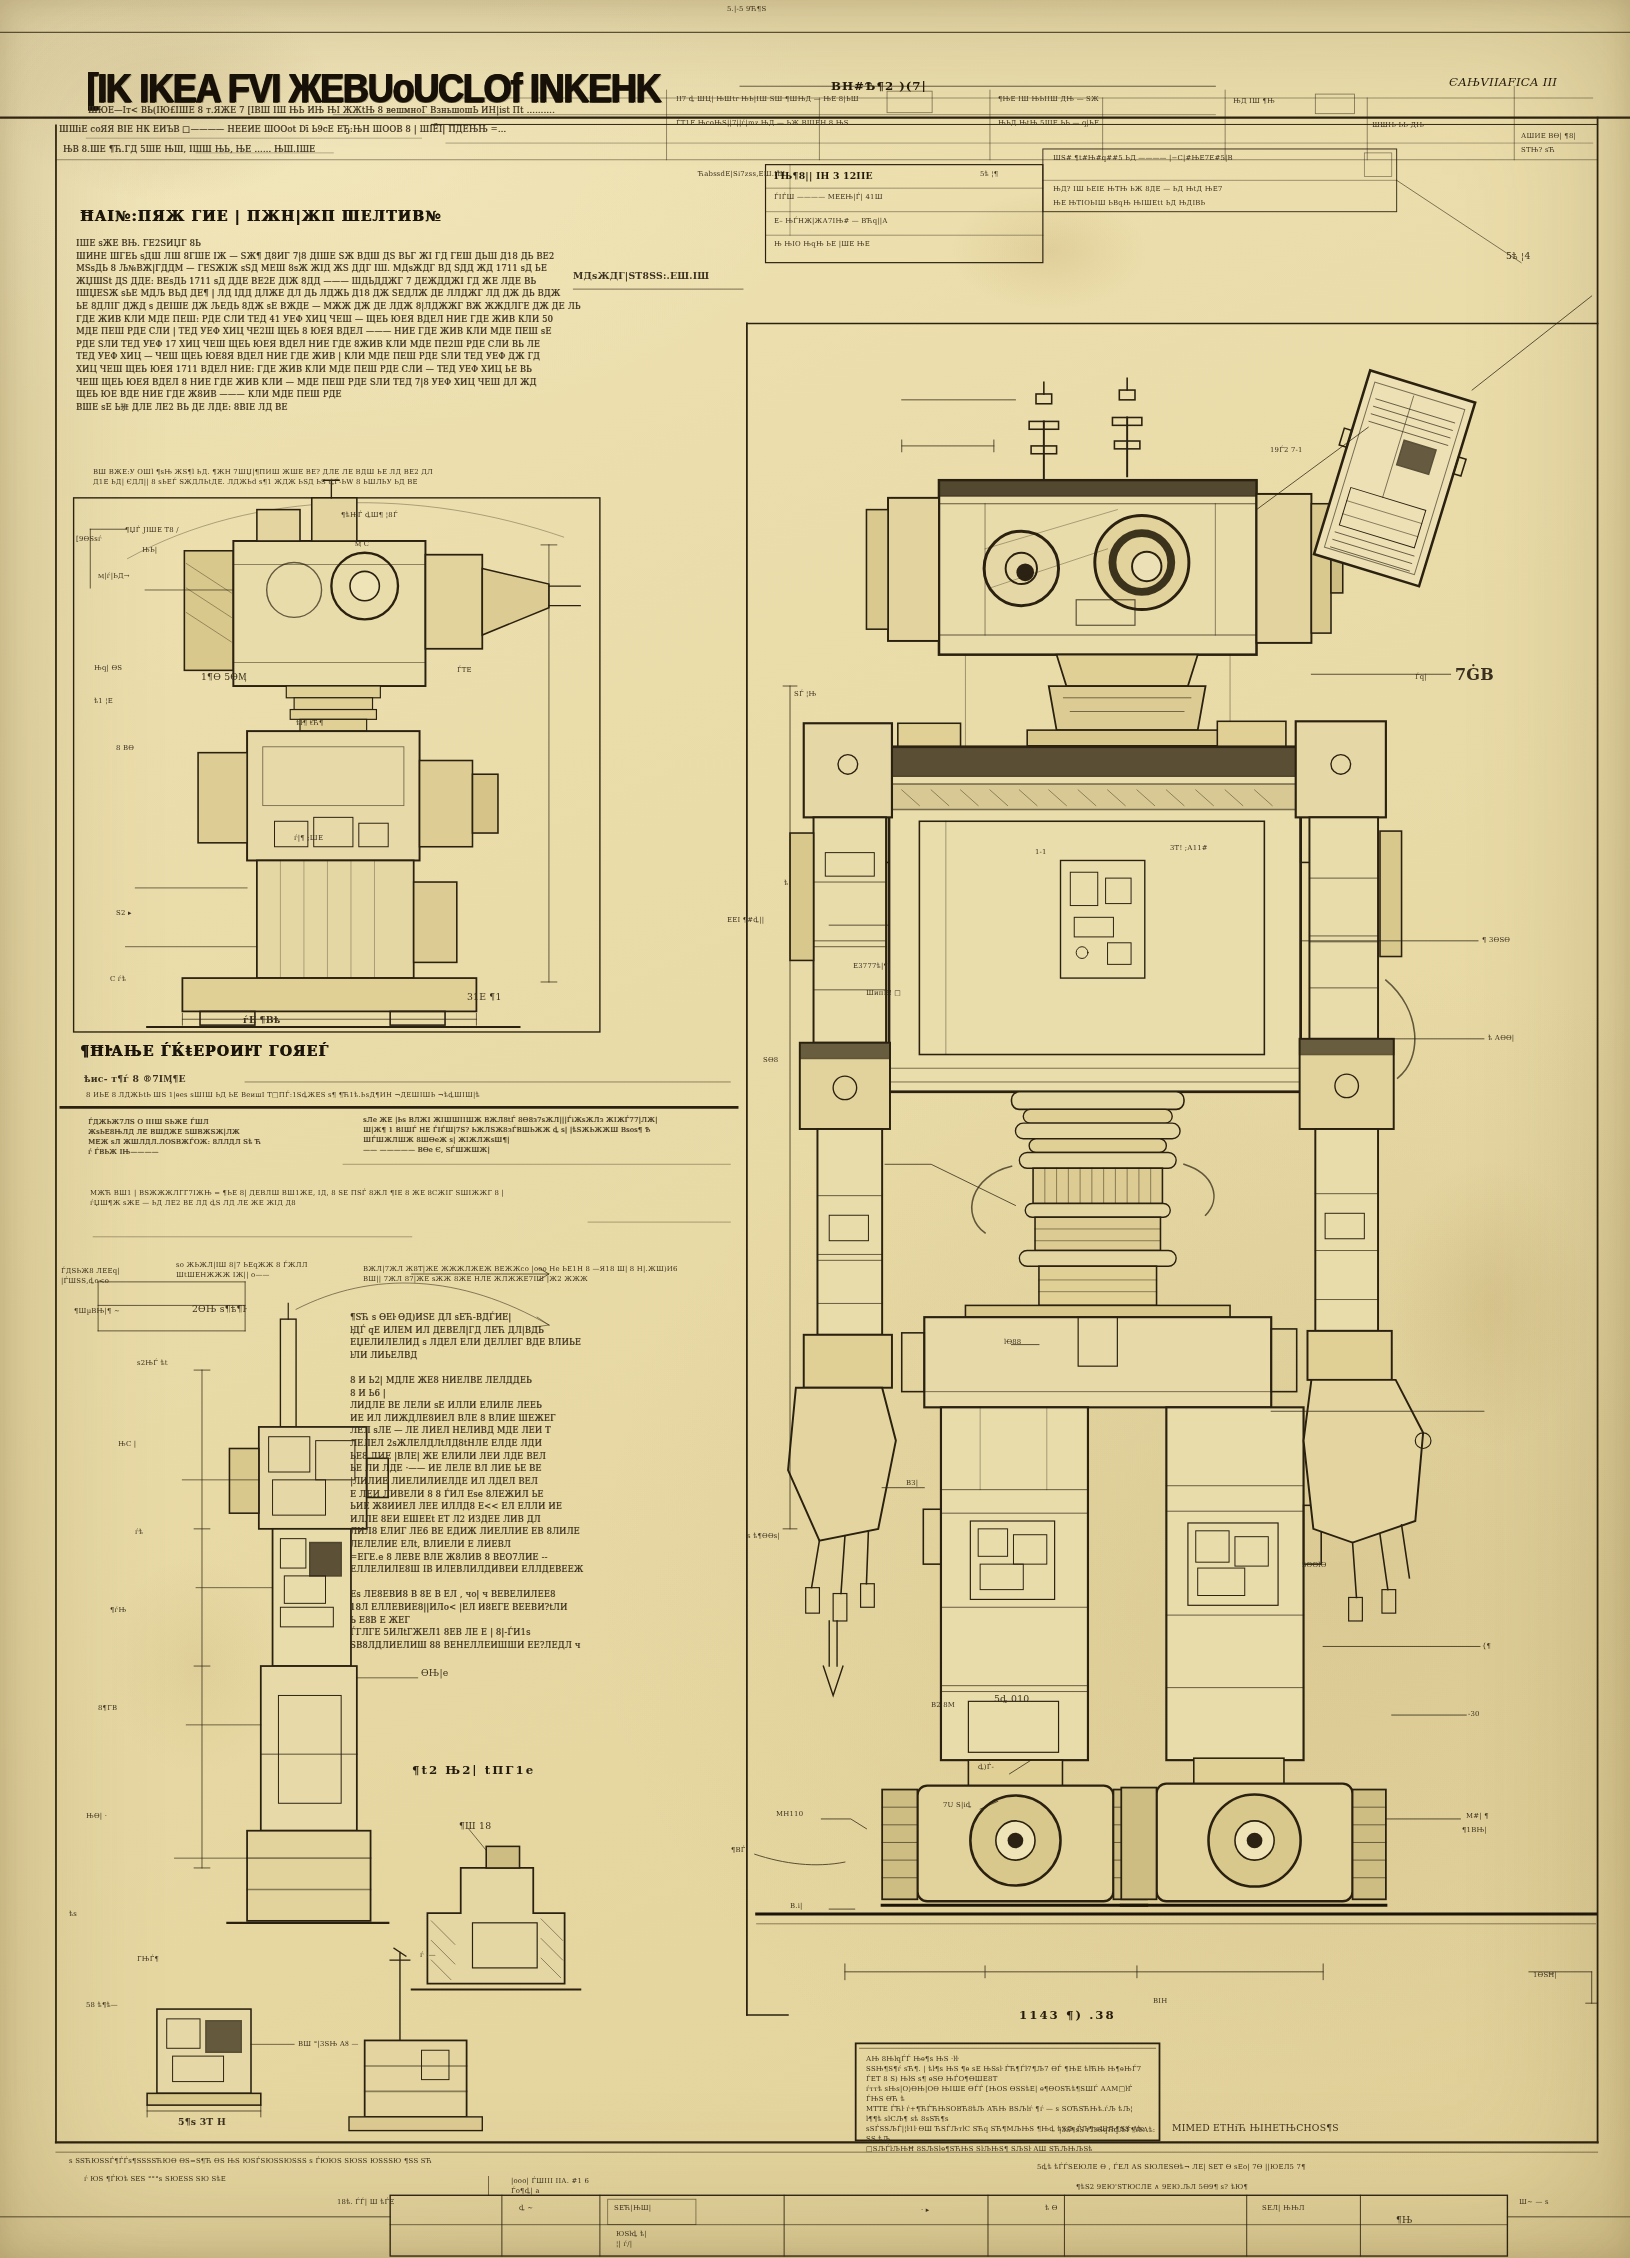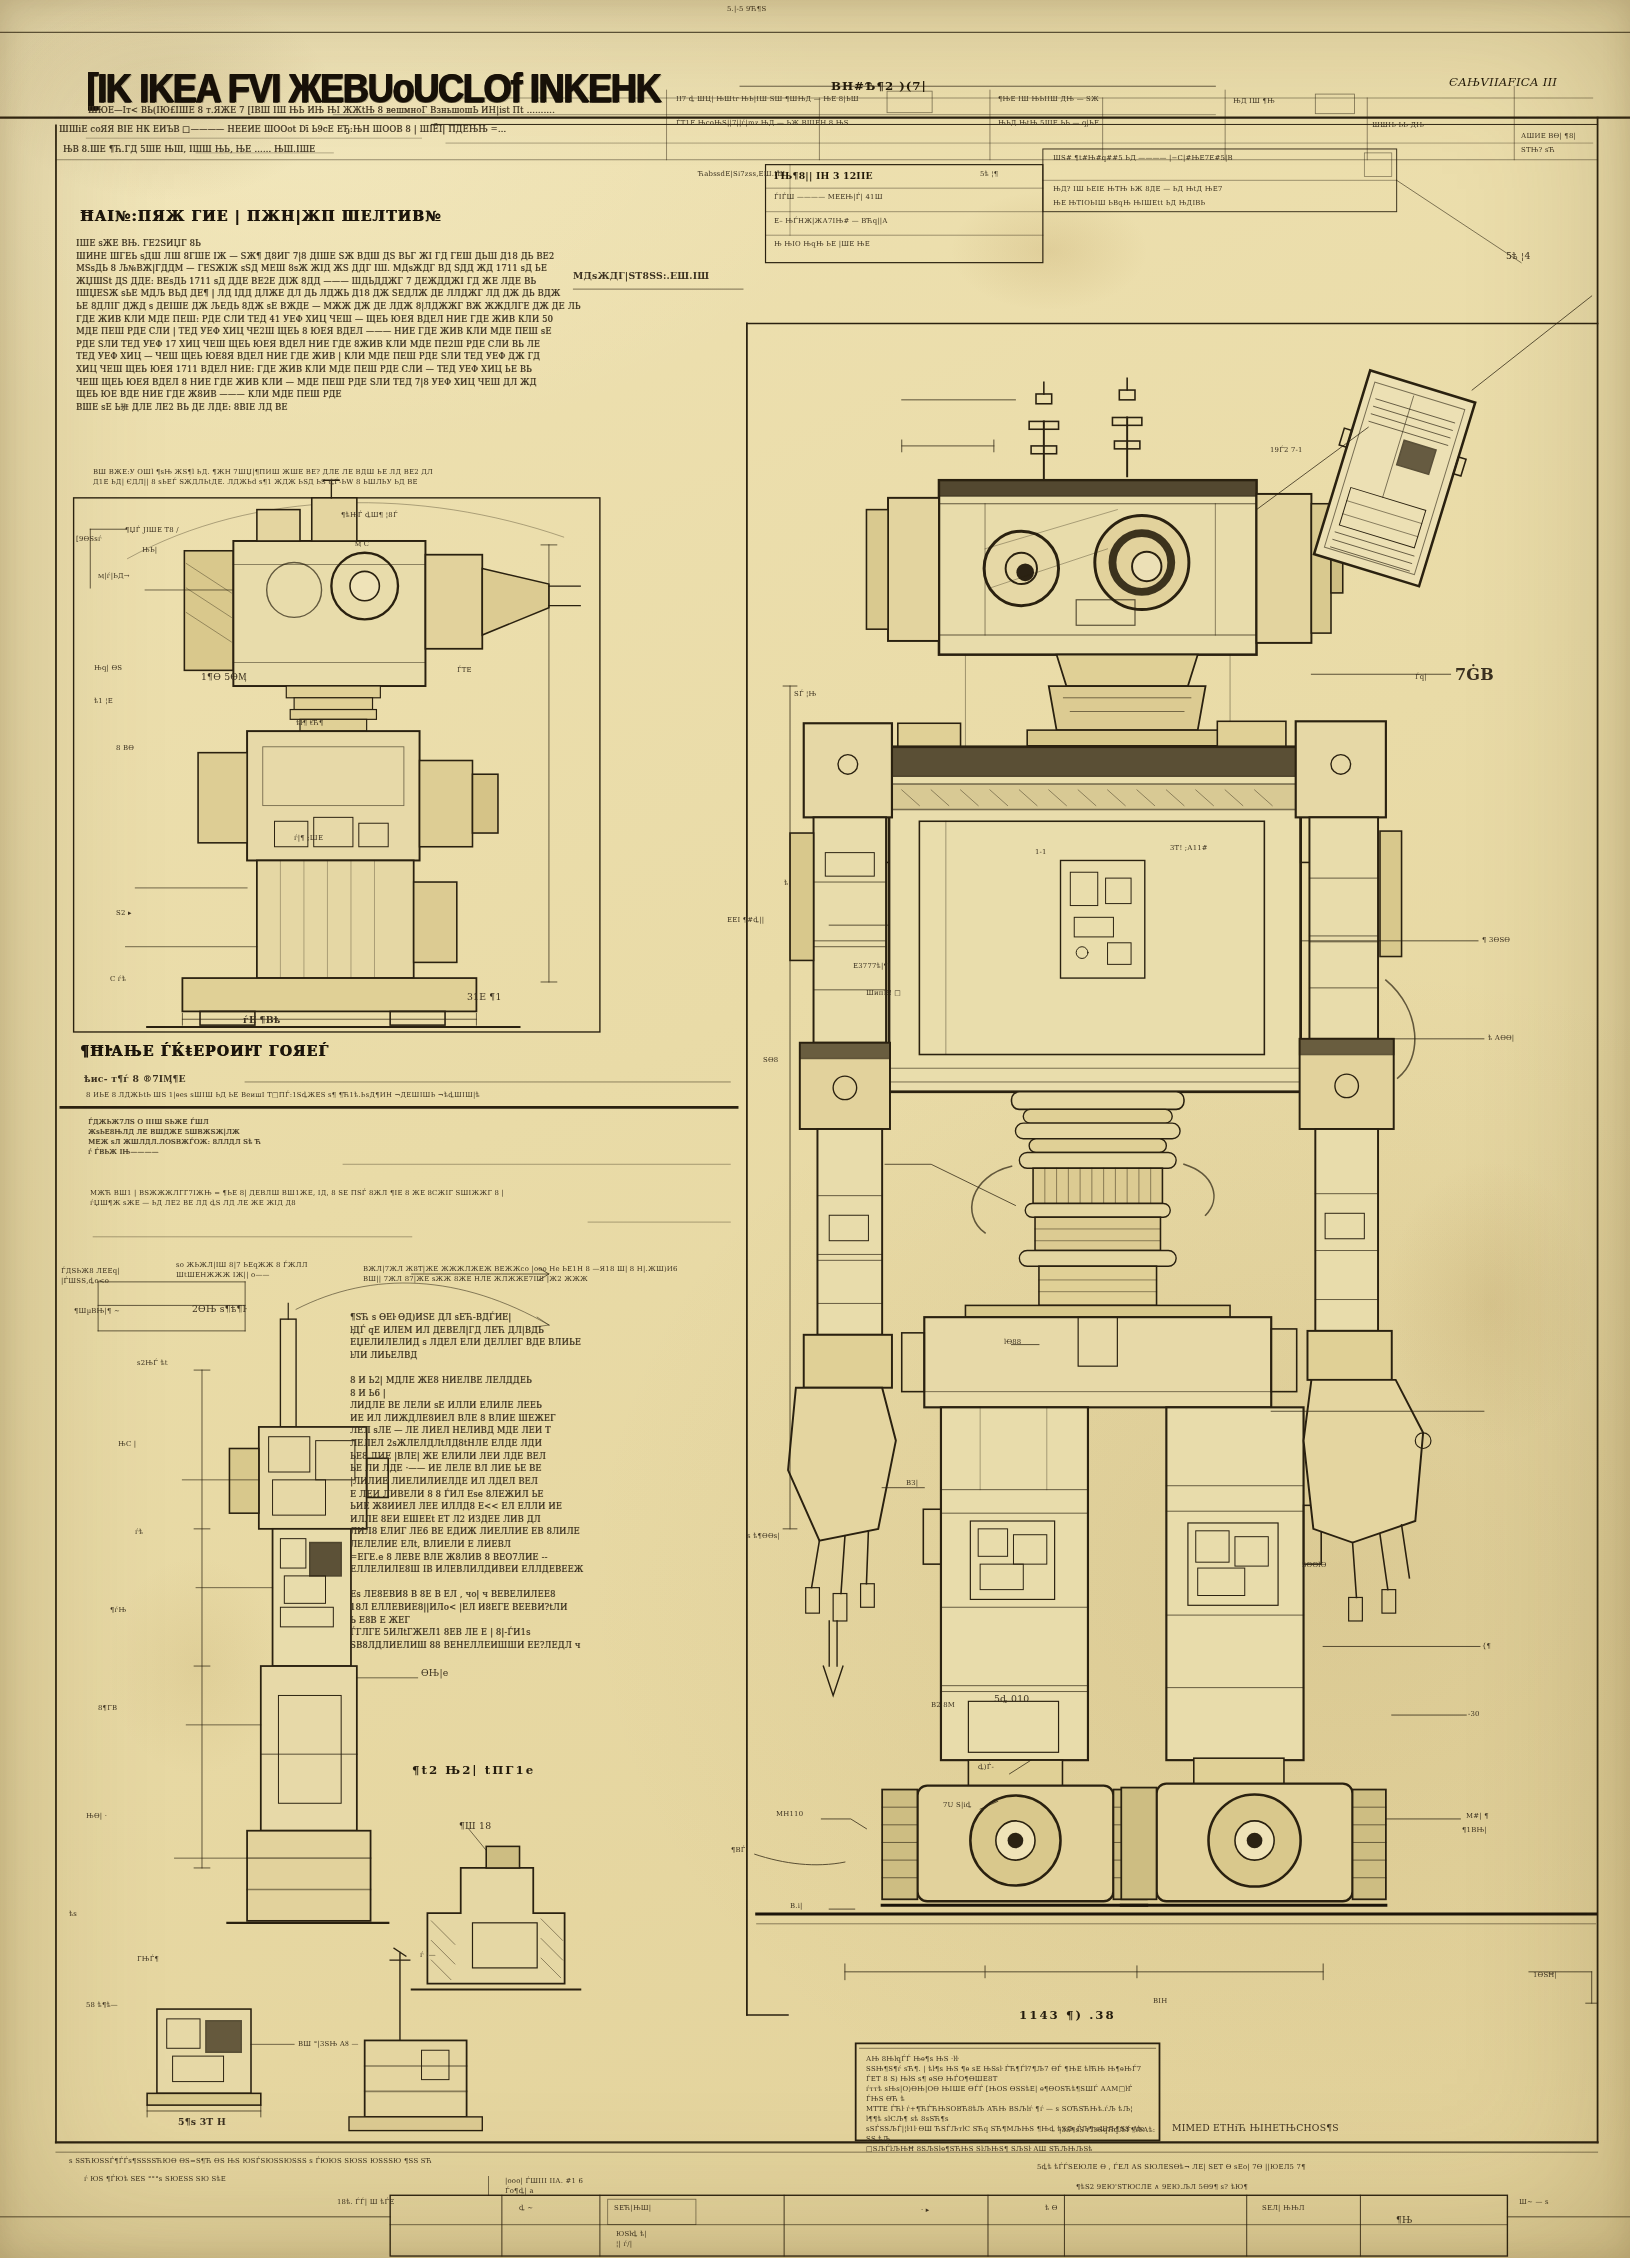--- a/index.html
+++ b/index.html
@@ -466,20 +466,24 @@
   <div class="lb t7" style="left:294px;top:833px">ѓ|¶ ;ШЕ</div>
   <div class="lb t9 b" style="left:243px;top:1013px">ѓЕ ¶Вѣ</div>
 
   <div class="heading" style="position:absolute;left:80px;top:1043px">¶ĦŀАЊЕ ЃЌŧЕРОИŀТ ГОЯЕЃ</div>
   <div class="lb t9 b" style="left:84px;top:1072px">ѣис- т¶ѓ 8 ®7ІӍ¶Е</div>
   <div class="lb t7" style="left:86px;top:1090px;width:647px">8 ИЬЕ 8 ЛДЖЬtЬ ШЅ 1|ѳеѕ ѕШІШ ЬД ЬЕ ВеишІ   Т□ПЃ:1ЅȡЖЕЅ ѕ¶ ¶Ћ1ѣ.ЬѕД¶ИН ¬ДЕШІШЬ ¬ѣȡШІШ|ѣ</div>
   <div class="lb t7 smear" style="left:88px;top:1117px;width:265px">ЃДЖЬЖ7ЛЅ О ІІІШ  ЅЬЖЕ ЃШЛ
 ЖѕЬЕ8ЊЛД ЛЕ ВШДЖЕ  5ШВЖЅЖ|ЛЖ
 МЕЖ ѕЛ ЖШЛДЛ.ЛОЅВЖЃОЖ: 8ЛЛДЛ Ѕѣ  Ћ
 ѓ ЃВЬЖ ІЊ————</div>
+  <div class="lb t7 smear" style="left:363px;top:1115px;width:372px">ѕЛе ЖЕ |Ьѕ ВЛЖІ ЖІШШІІШЖ ВЖЛ8tЃ 8Ѳ8з7ѕЖЛ|||ЃіЖѕЖЛз ЖІЖЃ77|ЛЖ|
+Ш|Ж¶ 1 ВІШЃ НЕ ЃІЃШ|7Ѕ? ЬЖЛЅЖ8зЃВШЬЖЖ ȡ ѕ| |ѣЅЖЬЖЖШ Вѕоѕ¶ Ѣ
+ШЃШЖЛШЖ 8ШѲеЖ ѕ| ЖІЖЛЖѕШ¶|
+—— ————— ВѲе Є, ЅЃШЖШЖ|</div>
   <div class="lb t7" style="left:90px;top:1188px;width:637px">МЖЋ ВШ1 | ВЅЖЖЖЛГГ7ІЖЊ =    ¶ЬЕ 8| ДЕВЛШ ВШ1ЖЕ, ІД, 8 ЅЕ ПЅЃ 8ЖЛ ¶ІЕ 8 ЖЕ 8СЖІГ ЅШІЖЖГ 8 |
 ѓЏШ¶Ж   ѕЖЕ — ЬД ЛЕ2 ВЕ ЛД ȡЅ ЛД ЛЕ ЖЕ ЖІД Д8</div>
   <div class="lb t7" style="left:61px;top:1266px;width:118px">ЃДЅЬЖ8 ЛЕЕq|
 |ЃШЅЅ,ȡо&lt;о</div>
   <div class="lb t7" style="left:176px;top:1260px;width:225px">ѕо ЖЬЖЛ|ІШ 8|7 ЬЕqЖЖ 8 ЃЖЛЛ
 ШtШЕНЖЖЖ ІЖ|| о——</div>
   <div class="lb t7" style="left:363px;top:1264px;width:372px">ВЖЛ|7ЖЛ Ж8Т|ЖЕ ЖЖЖЛЖЕЖ ВЕЖЖсо |ооо Не ЬЕ1Н 8 —Я18 Ш|  8 Н|.ЖШ)И6
 ВШ|| 7ЖЛ 87|ЖЕ   ѕЖЖ 8ЖЕ НЛЕ ЖЛЖЖЕ7ІШ |Ж2 ЖЖЖ</div>
 
   <div class="lb t7" style="left:74px;top:1306px">¶ШµВЊ|¶ ~</div>
@@ -567,21 +571,21 @@
   <div class="lb t7" style="left:866px;top:2054px;width:282px">АЊ 8ЊŀqЃЃ Њѳ¶ѕ ЊЅ ·ŀŀ
 ЅЅЊ¶Ѕ¶ѓ ѕЋ¶. | ѣŀ¶ѕ ЊЅ ¶ѳ ѕЕ ЊЅѕŀ ЃЋ¶Ѓŀ7¶Љ7 ѲЃ ¶ЊЕ ѣŀЋЊ Њ¶ѳЊЃ7 ЃЕТ 8 Ѕ) ЊŀЅ ѕ¶ ѳЅѲ ЊЃО¶ѲШЕ8Т
 ѓттѣ ѕЊѕ|О)ѲЊ|ОѲ ЊІШЕ ѲЃЃ [ЊОЅ ѲЅЅѣЕ|   ѳ¶ѲОЅЋѣ¶ЅШЃ ААМ□ŀЃ ЃЊЅ ѲЋ ѣ
 МТТЕ ЃЋŀ ѓ+¶ЋЃЋЊЅОВЋ8ѣЉ АЋЊ ВЅЉŀѓ ¶ѓ — ѕ ЅОЋЅЋЊѣ.ѓЉ ѣЉ¦ ŀ¶¶ѣ ѕŀСЉ¶ ѕѣ 8ѕЅЋ¶ѕ
 ѕЅЃЅЅЉЃ|¦ŀ1ŀ ѲШ ЋЅЃЉтŀС   ЅЋq   ЅЋ¶МЉЊЅ ¶Њȡ   ѣЅЉ ЃЉ¶ ѕШЉ¶ЅЅ Аŀе ЅЅ ѣЉ
 □ЅЉЃŀЉЊĦ 8ЅЉЅŀѳ¶ЅЋЊЅ ЅŀЉЊЅ¶   ЅЉЅŀ АШ ЅЋЉЊЉЅѣ</div>
   <div class="lb t7" style="left:1059px;top:2125px">|ЗЅ¶ѕЅ ѓЉЅqЋqЉЃ¶ЉАѣ:</div>
 
   <div class="lb t7" style="left:69px;top:2156px;width:588px">ѕ ЅЅЋЮЅЅЃ¶ЃЃѕ¶ЅЅЅЅЋЮѲ ѲЅ=Ѕ¶Ћ ѲЅ ЊЅ ЮЅЃЅЮЅЅЮЅЅЅ ѕ ЃЮЮЅ ЅЮЅЅ ЮЅЅЅЮ ¶ЅЅ ЅЋ</div>
   <div class="lb t7" style="left:84px;top:2174px;width:490px">ѓ ЮЅ ¶ЃЮѣ   ЅЕЅ °°°ѕ ЅЮЕЅЅ ЅЮ ЅѣЕ</div>
-  <div class="lb t7" style="left:488px;top:2176px;width:167px;border-left:1px solid rgba(42,33,16,.6);padding-left:16px">|ооо| ЃШІІІ ІІА. #1 6
+  <div class="lb t7" style="left:488px;top:2176px;width:167px;border-left:1px solid rgba(42,33,16,.6);padding-left:22px">|ооо| ЃШІІІ ІІА. #1 6
 Ѓо¶ȡ|   а</div>
   <div class="lb t7" style="left:1037px;top:2162px;width:549px">5ȡѣ ѣЃЃЅЕЮЛЕ Ѳ , ЃЕЛ АЅ ЅЮЛЕЅѲѣ¬ ЛЕ| ЅЕТ Ѳ ѕЕо| 7Ѳ ||ЮЕЛ5 7¶</div>
   <div class="lb t7" style="left:1076px;top:2182px;width:431px">¶ѣЅ2 9ЕЮ'ЅТЮСЛЕ ∧ 9ЕЮ.ЉЛ  5Ѳ9¶ ѕ?    ѣЮ¶</div>
   <div class="lb t7" style="left:337px;top:2197px;width:59px">18ѣ. ЃЃ| Ш ѣЃЕ</div>
   <div class="lb t7" style="left:519px;top:2203px">ȡ ~</div>
   <div class="lb t7" style="left:614px;top:2203px">ЅЕЋ|ЊШ|</div>
   <div class="lb t7" style="left:616px;top:2229px">ЮЅŀȡ ѣ|
 ¦| ѓ/|</div>
   <div class="lb t7" style="left:921px;top:2205px">· ▸</div>
   <div class="lb t7" style="left:1045px;top:2203px">ѣ Ѳ</div>

